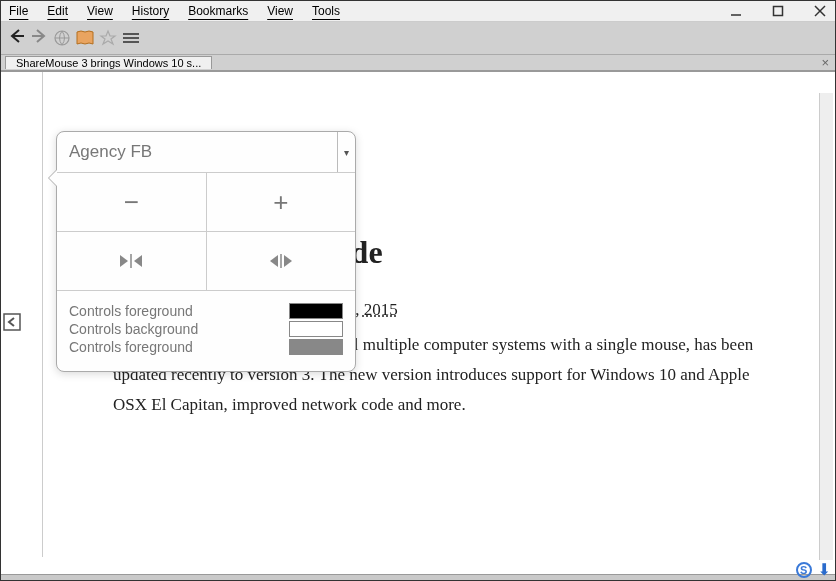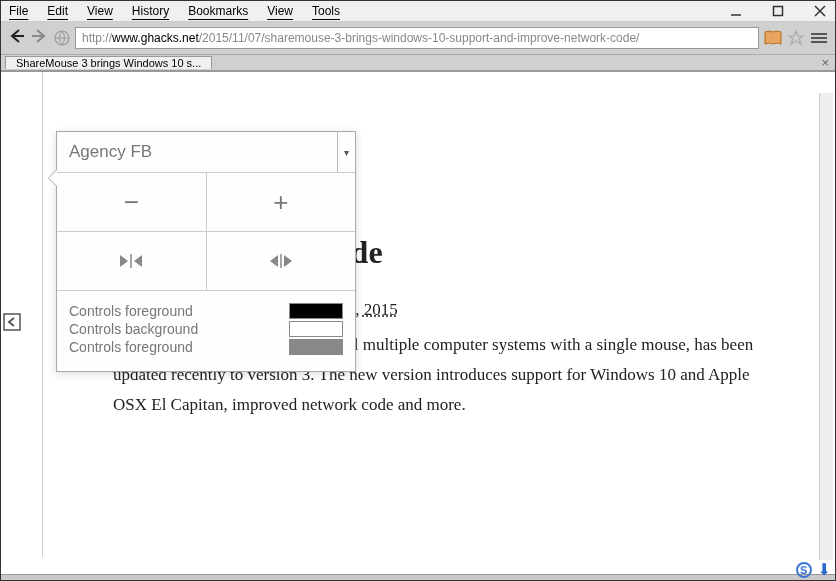--- a/index.html
+++ b/index.html
@@ -19,21 +19,21 @@
 .content { position: relative; height: calc(100% - 94px); display: flex; }
 .sidebar { width: 42px; background: #fff; border-right: 1px solid #ccc; display: flex; align-items: center; padding-top: 14px; gap: 18px; }
 .sidebar .side-btn { width: 32px; height: 38px; display: flex; align-items: center; justify-content: center; font-size: 20px; color: #555; }
 .sidebar .divider { width: 100%; height: 1px; background: #ccc; }
 .article { flex: 1; padding: 120px 50px 30px 70px; font-family: Georgia, serif; color: #222; overflow: hidden; }
 .article h1 { font-size: 32px; font-weight: bold; line-height: 1.25; margin-bottom: 28px; }
 .article .meta { font-size: 17px; margin-bottom: 10px; }
 .article .meta .cat { color: #2a6bcc; text-decoration: underline; }
 .article .meta .date { text-decoration: underline dotted; }
 .article p { font-size: 17px; line-height: 1.75; }
-.popup { position: absolute; left: 55px; top: 130px; width: 300px; background: #fefefe; border: 1px solid #aaa; border-radius: 0; box-shadow: 0 2px 8px rgba(0,0,0,.15); z-index: 10; }
+.popup { position: absolute; left: 55px; top: 130px; width: 300px; background: #fefefe; border: 1px solid #aaa; border-radius: 8px; box-shadow: 0 2px 8px rgba(0,0,0,.15); z-index: 10; }
 .popup .notch { position: absolute; left: -8px; top: 38px; width: 0; height: 0; border-top: 8px solid transparent; border-bottom: 8px solid transparent; border-right: 8px solid #fefefe; filter: drop-shadow(-1px 0 0 #aaa); }
 .popup .font-combo { display: flex; border-bottom: 1px solid #ccc; }
 .popup .font-combo .font-name { flex: 1; padding: 10px 12px; font-size: 17px; color: #777; }
 .popup .font-combo .dd { width: 18px; border-left: 1px solid #bbb; display: flex; align-items: center; justify-content: center; font-size: 10px; color: #555; }
 .popup .gridrow { display: flex; border-bottom: 1px solid #ccc; }
 .popup .cell { flex: 1; height: 58px; display: flex; align-items: center; justify-content: center; font-size: 26px; color: #777; }
 .popup .cell:first-child { border-right: 1px solid #ccc; }
 .popup .colors { padding: 10px 12px 14px; }
 .popup .colorrow { display: flex; align-items: center; font-size: 14px; color: #777; margin: 2px 0; }
 .popup .colorrow .clabel { flex: 1; }
@@ -86,23 +86,20 @@
           <path d="M8 4 L15 10 L8 16" fill="none" stroke="#888" stroke-width="2"></path>
           <line x1="3" y1="10" x2="15" y2="10" stroke="#888" stroke-width="2"></line>
         </svg></span>
   </div>
   <span class="globe-icon">
       <svg width="18" height="18" viewBox="0 0 18 18">
         <circle cx="9" cy="9" r="7" fill="none" stroke="#999" stroke-width="1.2"></circle>
         <path d="M2 9 H16 M9 2 Q4 9 9 16 M9 2 Q14 9 9 16" fill="none" stroke="#999" stroke-width="1"></path>
       </svg>
     </span>
-  <div class="urlbar">
-    <span class="urltext"><span>http://</span><span class="dom">www.ghacks.net</span><span>/2015/11/07/sharemouse-3-brings-windows-10-support-and-improve-network-code/</span></span>
-  </div>
   <span class="book-icon">
       <svg width="20" height="16" viewBox="0 0 20 16">
         <path d="M2 2 Q6 0 10 2 Q14 0 18 2 L18 14 Q14 12 10 14 Q6 12 2 14 Z" fill="#e9a460" stroke="#b36f1f"></path>
       </svg>
     </span>
   <span class="star-icon">
       <svg width="18" height="18" viewBox="0 0 18 18">
         <path d="M9 2 L11 7 L16 7 L12 10 L14 15 L9 12 L4 15 L6 10 L2 7 L7 7 Z" fill="none" stroke="#aaa" stroke-width="1.2"></path>
       </svg>
     </span>

